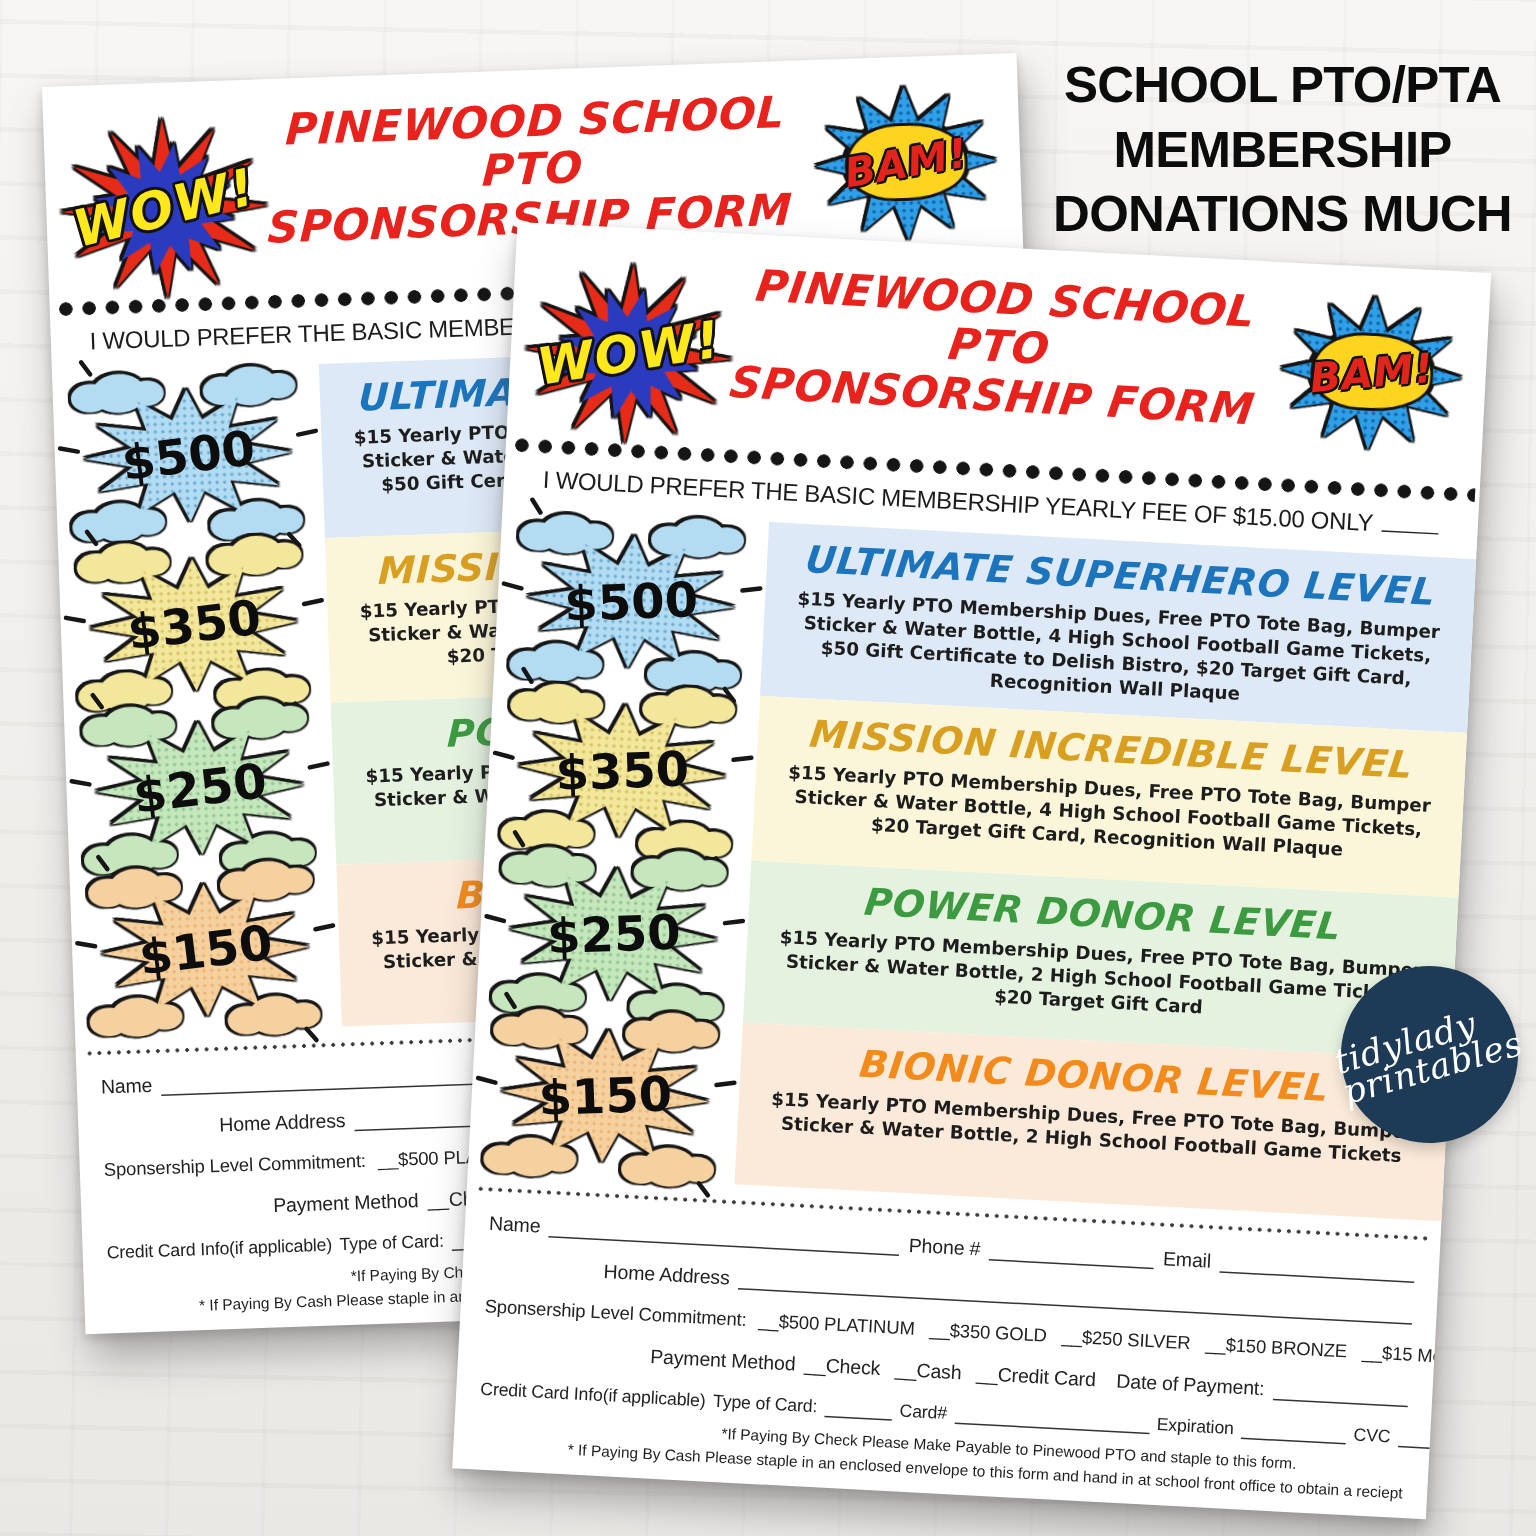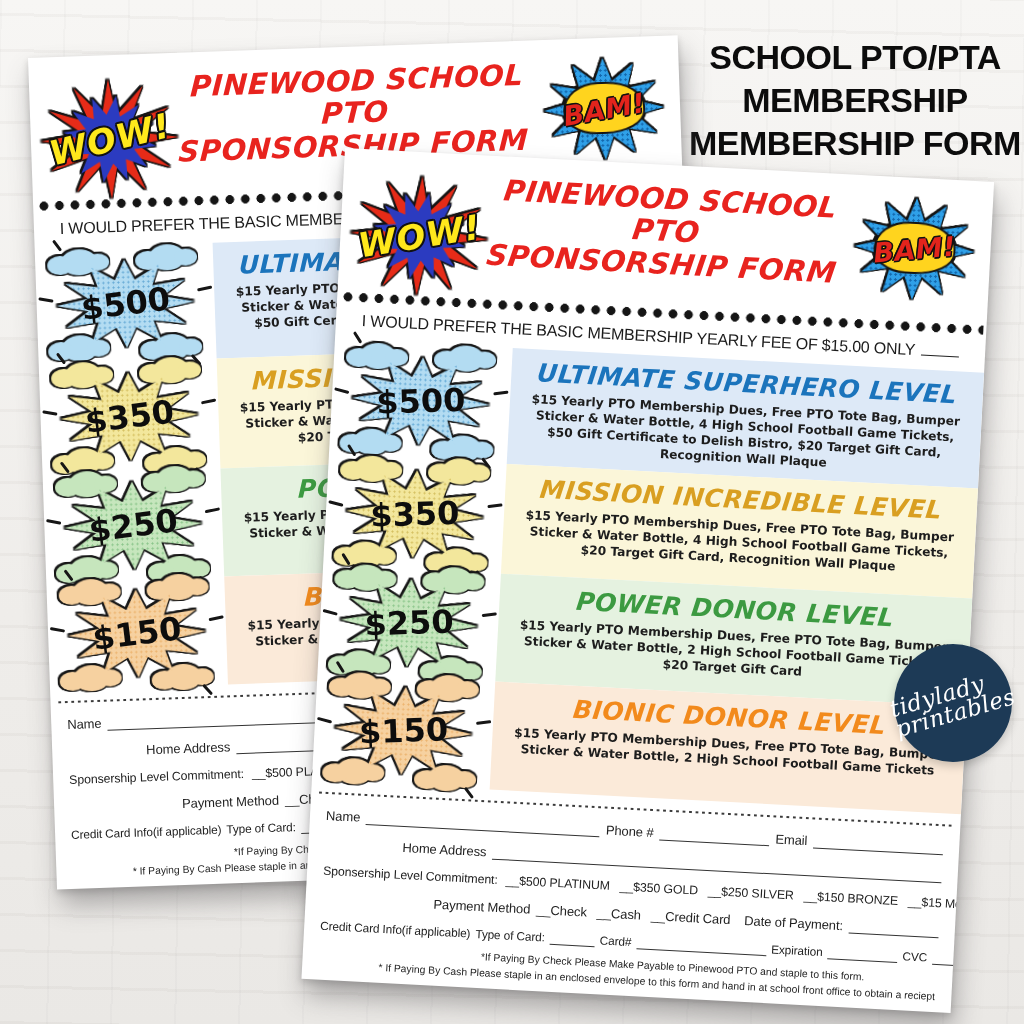--- a/index.html
+++ b/index.html
@@ -105,21 +105,21 @@
   .badge-text{font-family:"DejaVu Serif",serif;font-style:italic;font-size:23px;line-height:.92;color:#fff;transform:rotate(-12deg);letter-spacing:.5px;}
 </style>
 </head>
 <body>
 
 <div class="canvas">
 
   <div class="corner-title">
     <div>SCHOOL PTO/PTA</div>
     <div>MEMBERSHIP</div>
-    <div>MEMBERSHIP FORM</div>
+    <div>DONATIONS MUCH</div>
   </div>
 
   <div class="page back-page page-content-slot">
   <div class="page-header">
     <div class="wow">
       <div class="wow-fx">
         <div class="wow-red"></div>
         <div class="wow-blue"></div>
       </div>
       <div class="wow-text">WOW!</div>

